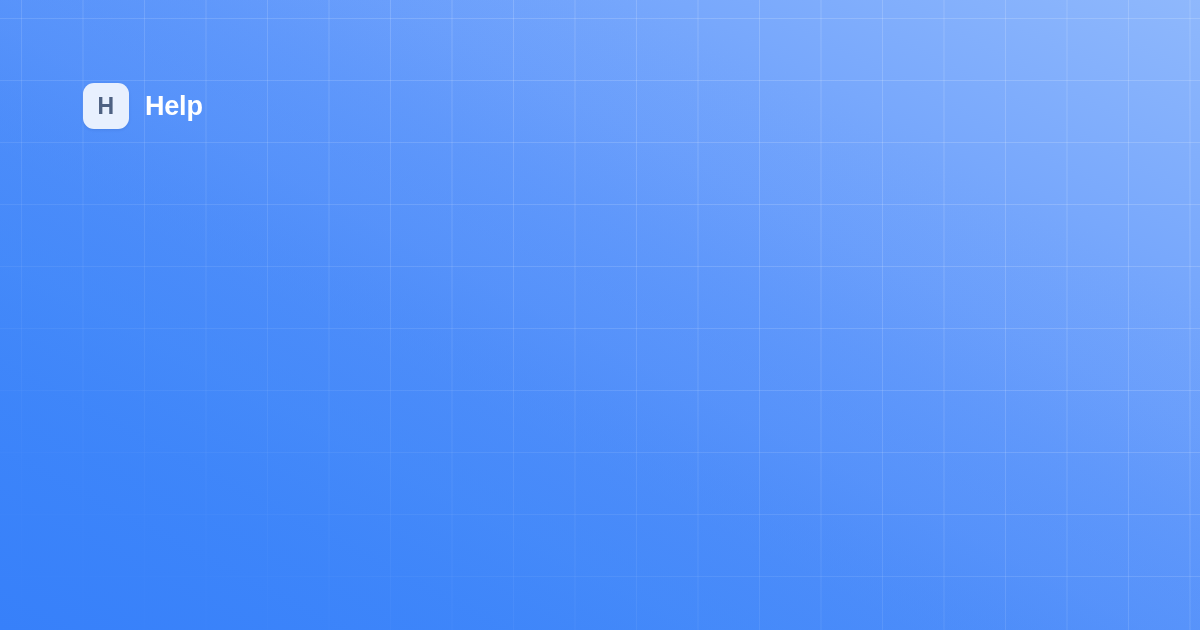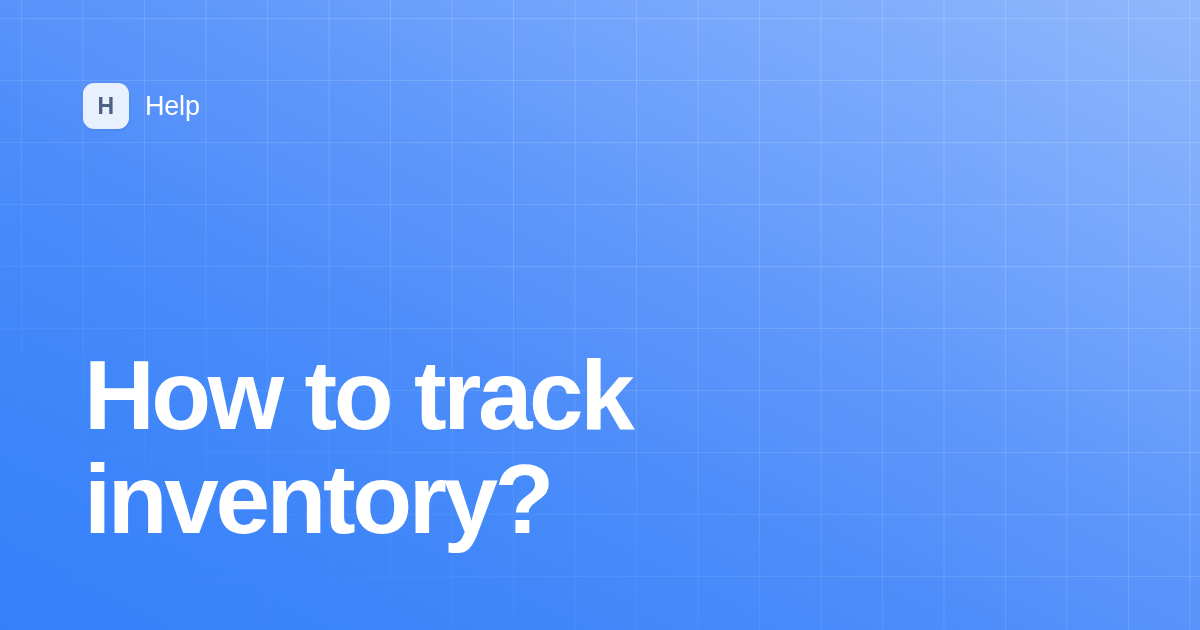--- a/index.html
+++ b/index.html
@@ -77,21 +77,21 @@
   .brand-badge-letter {
     font-size: 23px;
     font-weight: bold;
     color: #4e6182;
     line-height: 1;
     letter-spacing: 0.3px;
   }
 
   .brand-name {
     font-size: 27px;
-    font-weight: normal;
+    font-weight: bold;
     color: #ffffff;
     letter-spacing: -0.2px;
     line-height: 1;
   }
 
   
   .headline {
     position: absolute;
     left: 84px;
     right: 84px;
@@ -113,15 +113,14 @@
   <div class="grid-overlay"></div>
   <div class="grid-fade"></div>
 
   <div class="brand">
     <div class="brand-badge">
       <span class="brand-badge-letter">H</span>
     </div>
     <span class="brand-name">Help</span>
   </div>
 
-  <h1 class="headline">How to track inventory?</h1>
 
 </div>
 
 </body></html>

